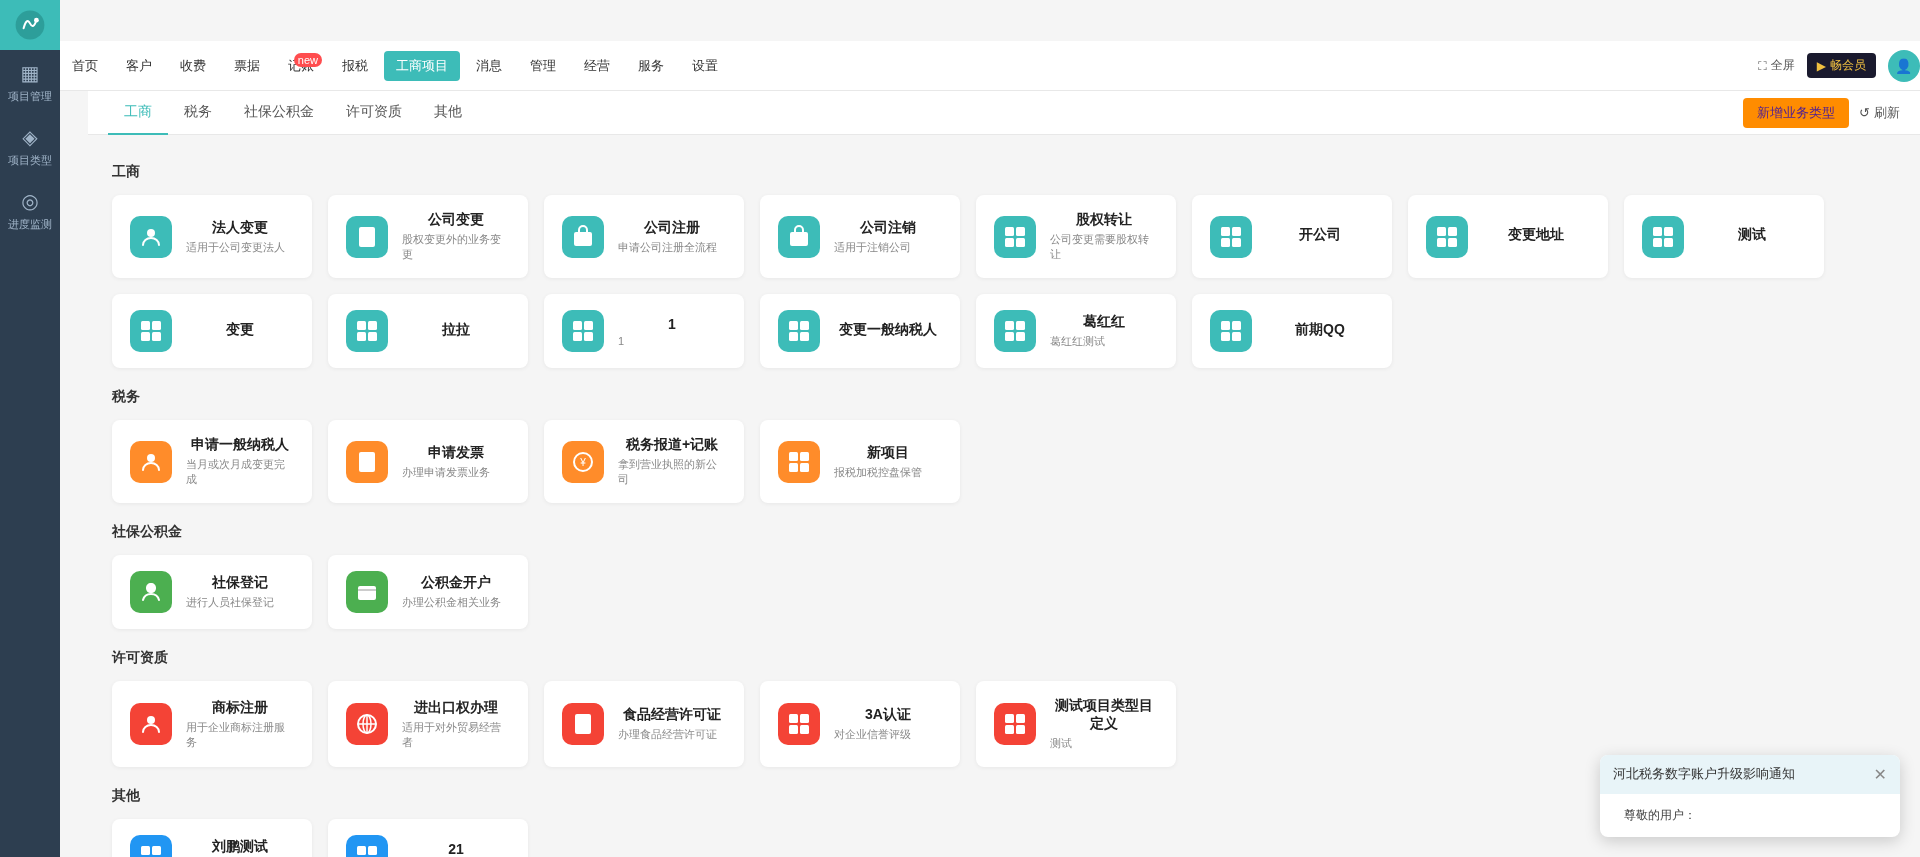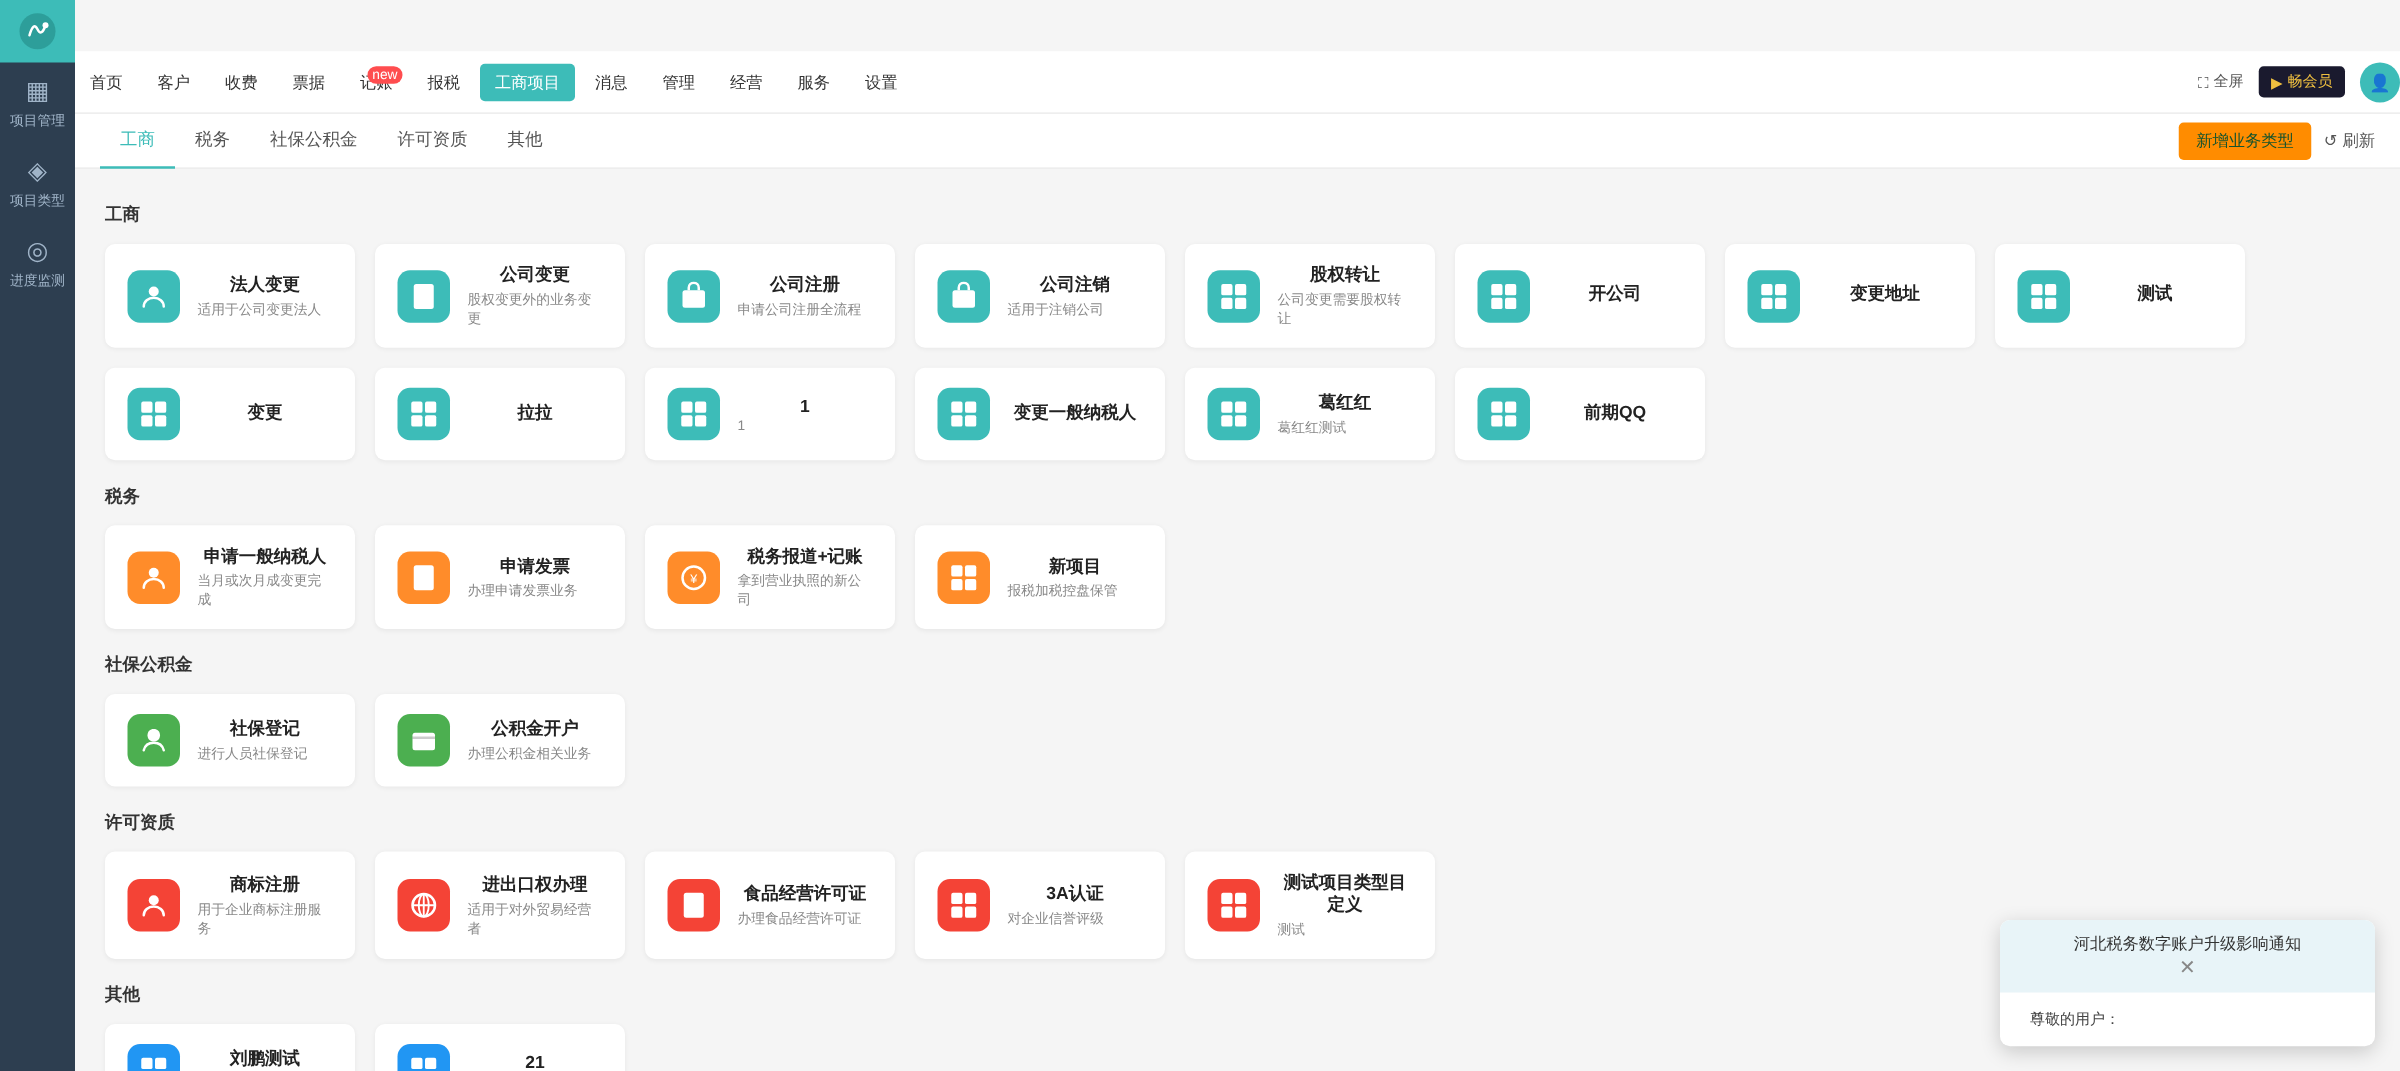--- a/index.html
+++ b/index.html
@@ -122,20 +122,21 @@
       font-size: 14px;
       cursor: pointer;
     }
 
     
     .content-area {
       flex: 1;
       display: flex;
       flex-direction: row;
       overflow: hidden;
+      padding-left: 28px;
     }
 
     
     .tab-bar-wrapper {
       flex: 1;
       display: flex;
       flex-direction: column;
       overflow: hidden;
     }
     .tab-bar {
@@ -163,21 +164,21 @@
       display: flex;
       align-items: center;
     }
     .tab-item.active {
       color: #3dbcb8;
       border-bottom: 2px solid #3dbcb8;
     }
 
     .btn-new-type {
       background: #ff8c00;
-      color: #14532d;
+      color: #4c1d95;
       border: none;
       padding: 6px 14px;
       border-radius: 4px;
       font-size: 13px;
       cursor: pointer;
     }
     .btn-refresh {
       color: #555;
       font-size: 13px;
       cursor: pointer;
@@ -258,21 +259,20 @@
       overflow: hidden;
     }
     .notif-header {
       background: #e8f4f8;
       padding: 10px 13px;
       display: flex;
       align-items: center;
       justify-content: space-between;
       font-size: 13px;
       color: #333;
-      flex-direction: column;
     }
     .notif-close {
       cursor: pointer;
       color: #888;
       font-size: 16px;
     }
     .notif-body {
       padding: 12px 24px;
       font-size: 12px;
       color: #444;

